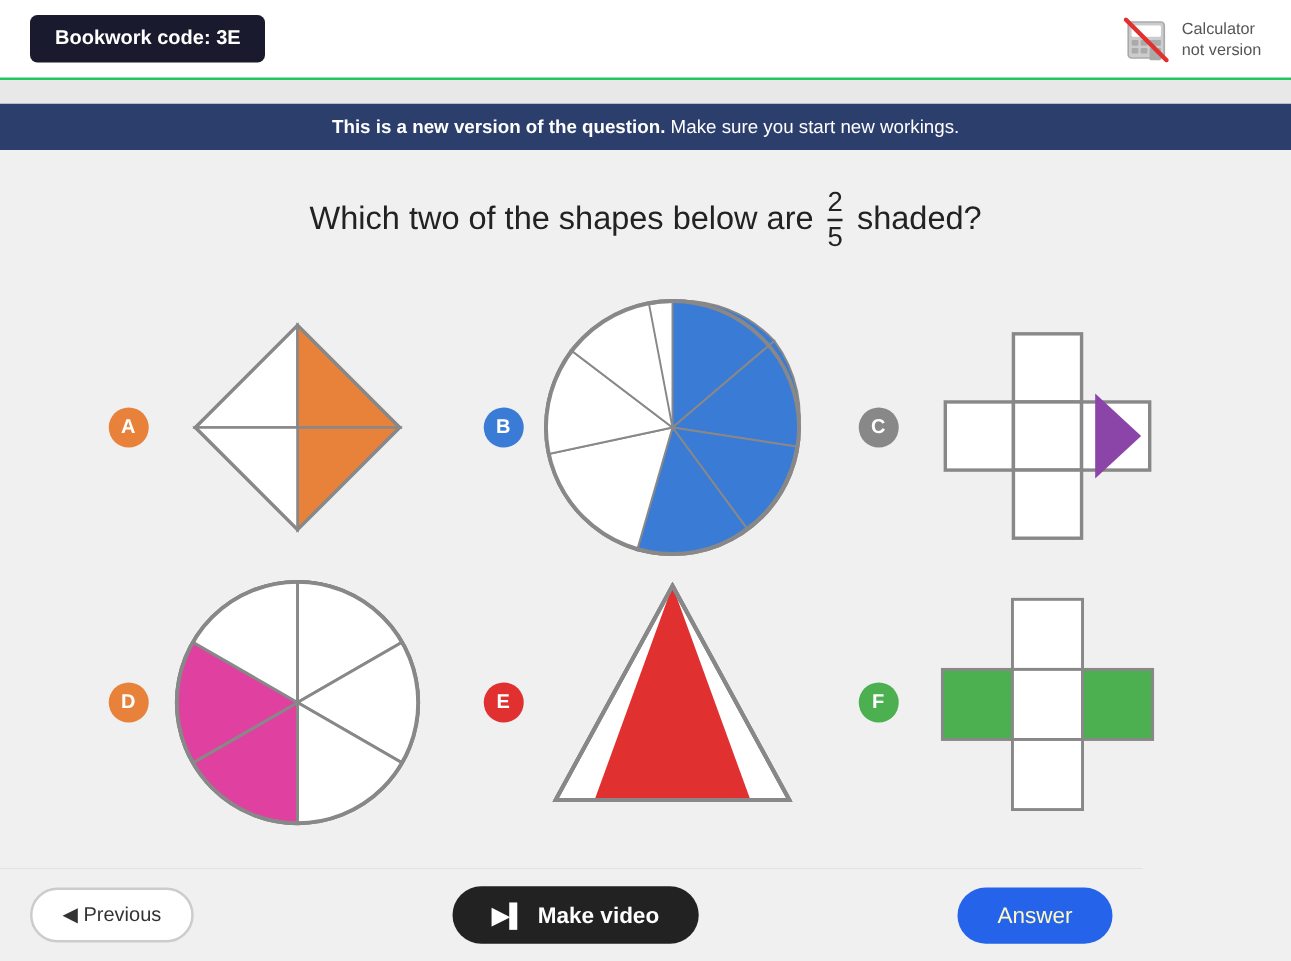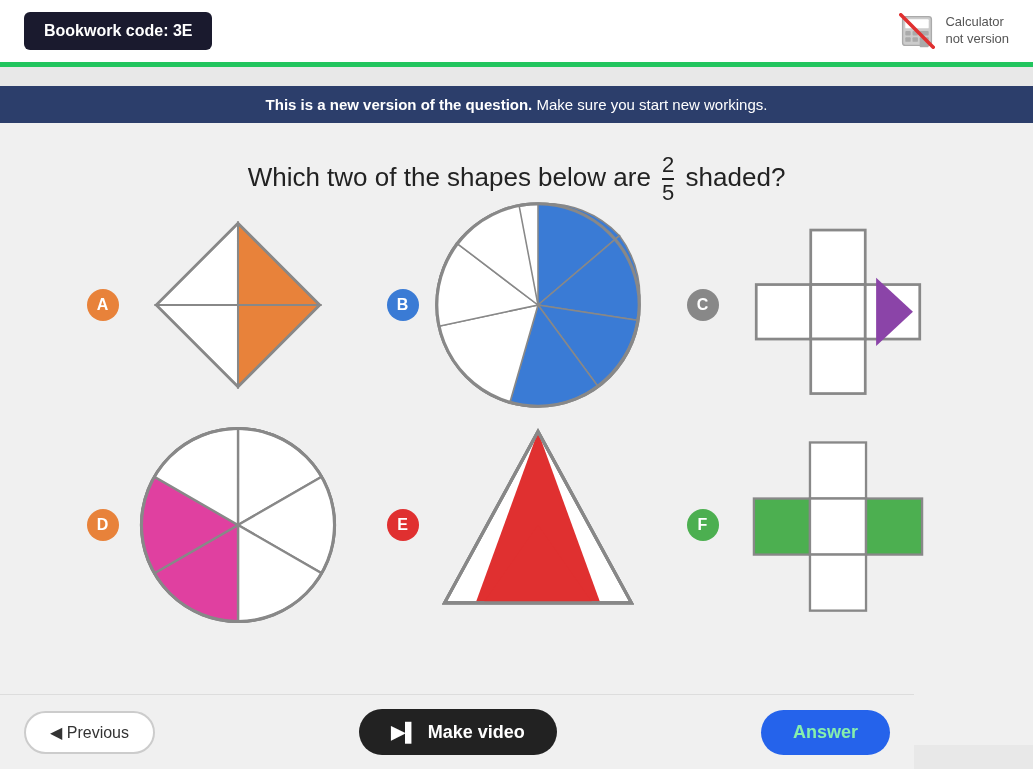--- a/index.html
+++ b/index.html
@@ -6,24 +6,24 @@
     body {
       font-family: 'Arial', sans-serif;
       background: #e8e8e8;
       width: 1033px;
       min-height: 769px;
       overflow: hidden;
     }
     .top-bar {
       background: #fff;
       display: flex;
-      align-items: center;
+      align-items: flex-end;
       justify-content: space-between;
       padding: 12px 24px;
-      border-bottom: 5px solid #22c55e;
+      border-bottom: 2px solid #22c55e;
     }
     .bookwork-code {
       background: #1a1a2e;
       color: #fff;
       padding: 10px 20px;
       border-radius: 6px;
       font-size: 16px;
       font-weight: bold;
     }
     .calculator-info {
@@ -66,20 +66,21 @@
       min-height: 620px;
       display: flex;
       flex-direction: column;
       align-items: center;
       padding: 30px 20px 80px;
       position: relative;
     }
     .question {
       font-size: 26px;
       color: #222;
+      margin-bottom: 40px;
       text-align: center;
     }
     .fraction {
       display: inline-flex;
       flex-direction: column;
       align-items: center;
       font-size: 22px;
       line-height: 1;
       vertical-align: middle;
       margin: 0 4px;
@@ -165,26 +166,26 @@
       padding: 12px 32px;
       font-size: 18px;
       font-weight: bold;
       cursor: pointer;
       display: flex;
       align-items: center;
       gap: 10px;
     }
     .answer-btn {
       background: #2563eb;
-      color: #86efac;
+      color: #fef9c3;
       border: none;
       border-radius: 24px;
       padding: 12px 32px;
       font-size: 18px;
-      font-weight: bold;
+      font-weight: normal;
       cursor: pointer;
     }
     .video-icon {
       display: inline-block;
       font-size: 18px;
     }
   </style>
 </head>
 <body>
 

